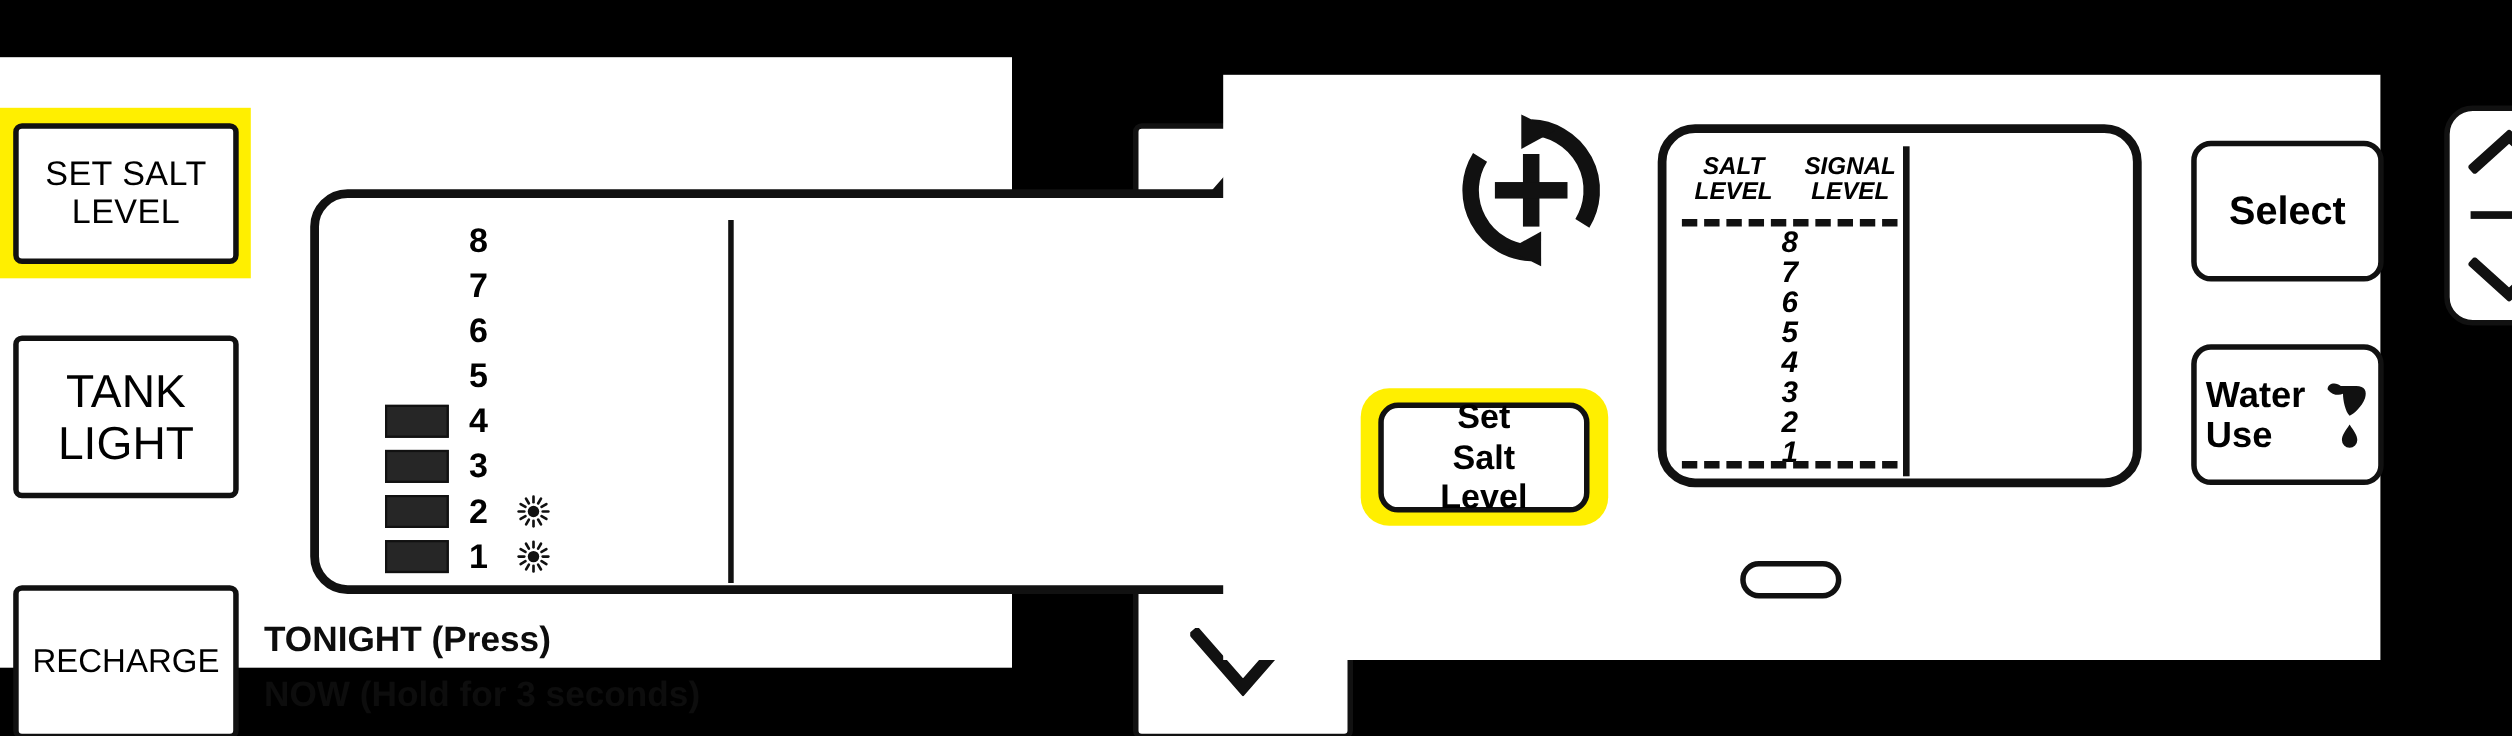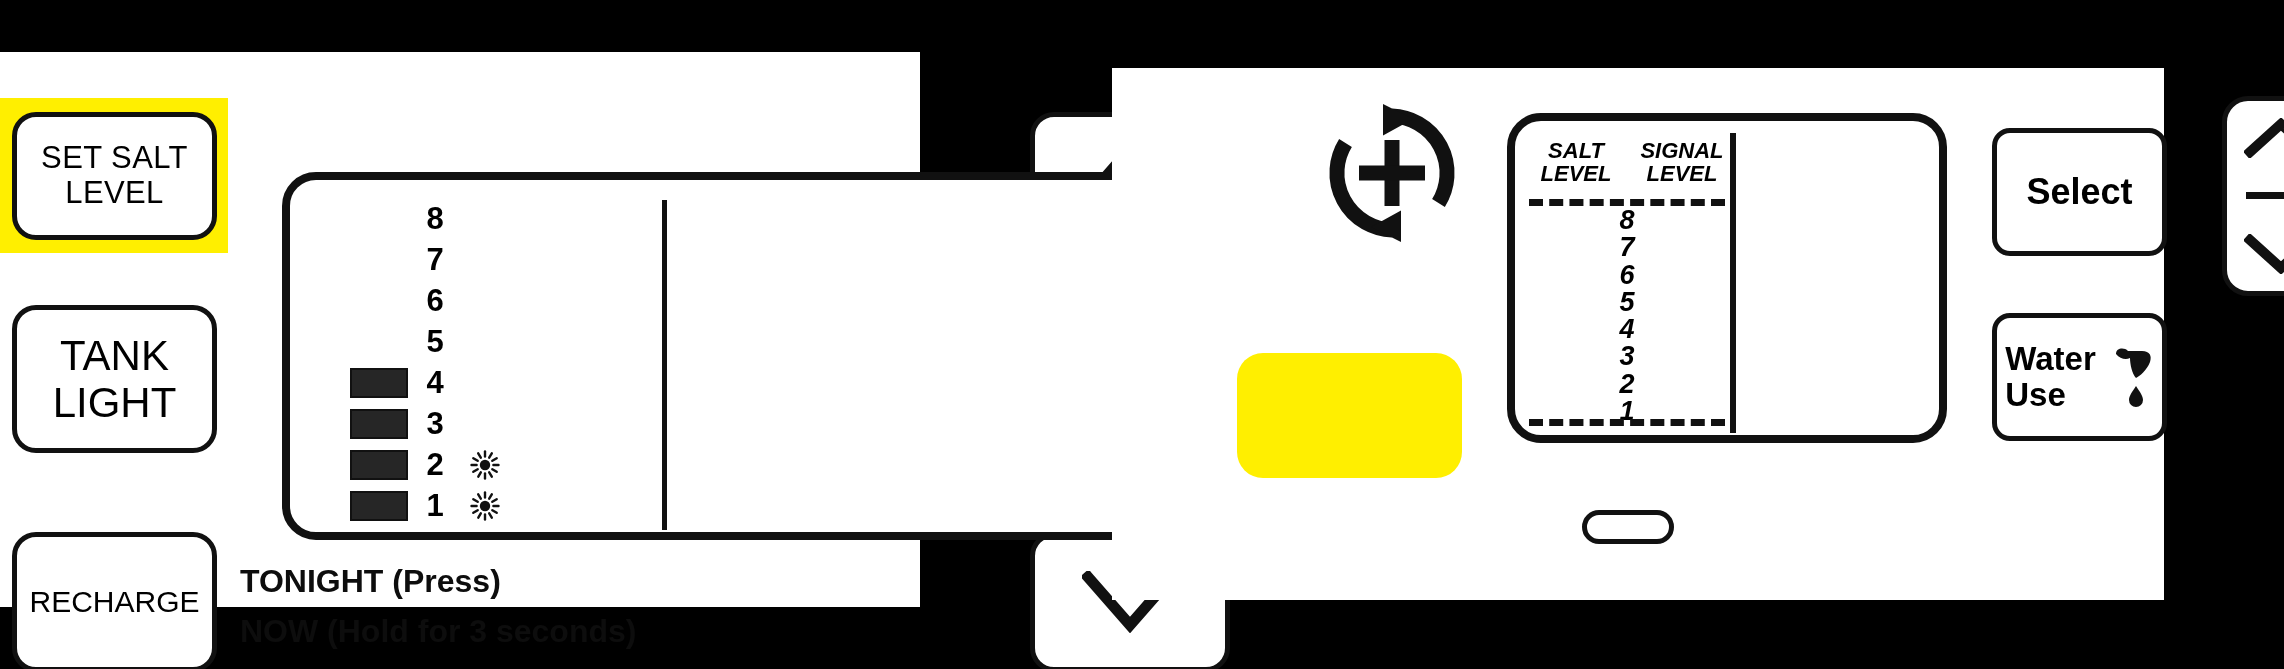--- a/index.html
+++ b/index.html
@@ -7,21 +7,21 @@
   #root{position:relative;width:2284px;height:669px;background:#000;}
 
   
   .panel{position:absolute;background:#ffffff;}
 
   
   #left-panel{left:0px;top:52px;width:920px;height:555px;}
 
   .btn{
     position:absolute;background:#fff;border:5px solid #111;
-    border-radius:24px;box-sizing:border-box;
+    border-radius:8px;box-sizing:border-box;
     display:flex;align-items:center;justify-content:center;
     text-align:center;line-height:1.12;color:#000;
   }
   .btn-lbl{display:block;}
 
   .hl-square{position:absolute;background:#ffef00;}
   .hl-round{position:absolute;background:#ffef00;border-radius:26px;}
 
   
   #btn-set-salt-left{left:12px;top:60px;width:205px;height:128px;font-size:31px;font-weight:400;letter-spacing:.4px;}
@@ -200,20 +200,25 @@
         <path d="M50 12 A38 38 0 0 1 81 70" fill="none" stroke="#111" stroke-width="10" stroke-linecap="butt"></path>
         <path d="M50 88 A38 38 0 0 1 19 30" fill="none" stroke="#111" stroke-width="10" stroke-linecap="butt"></path>
         <polygon points="44,4 64,14 44,25" fill="#111"></polygon>
         <polygon points="56,96 36,86 56,75" fill="#111"></polygon>
         <rect x="45" y="28" width="10" height="44" fill="#111"></rect>
         <rect x="28" y="45" width="44" height="10" fill="#111"></rect>
       </svg>
     </div>
 
     <div class="hl-round" id="hl-set-salt-right"></div>
+    <div class="btn" id="btn-set-salt-right">
+      <span class="btn-lbl" style="white-space:pre-line">Set
+Salt
+Level</span>
+    </div>
 
     <div id="display-right">
       <div id="hdr-right">
         <span class="hdr-col" style="white-space:pre-line">SALT
 LEVEL</span>
         <span class="hdr-col" style="white-space:pre-line">SIGNAL
 LEVEL</span>
       </div>
       <div class="dash-line" id="dash-top"></div>
       <div id="nums-right">

